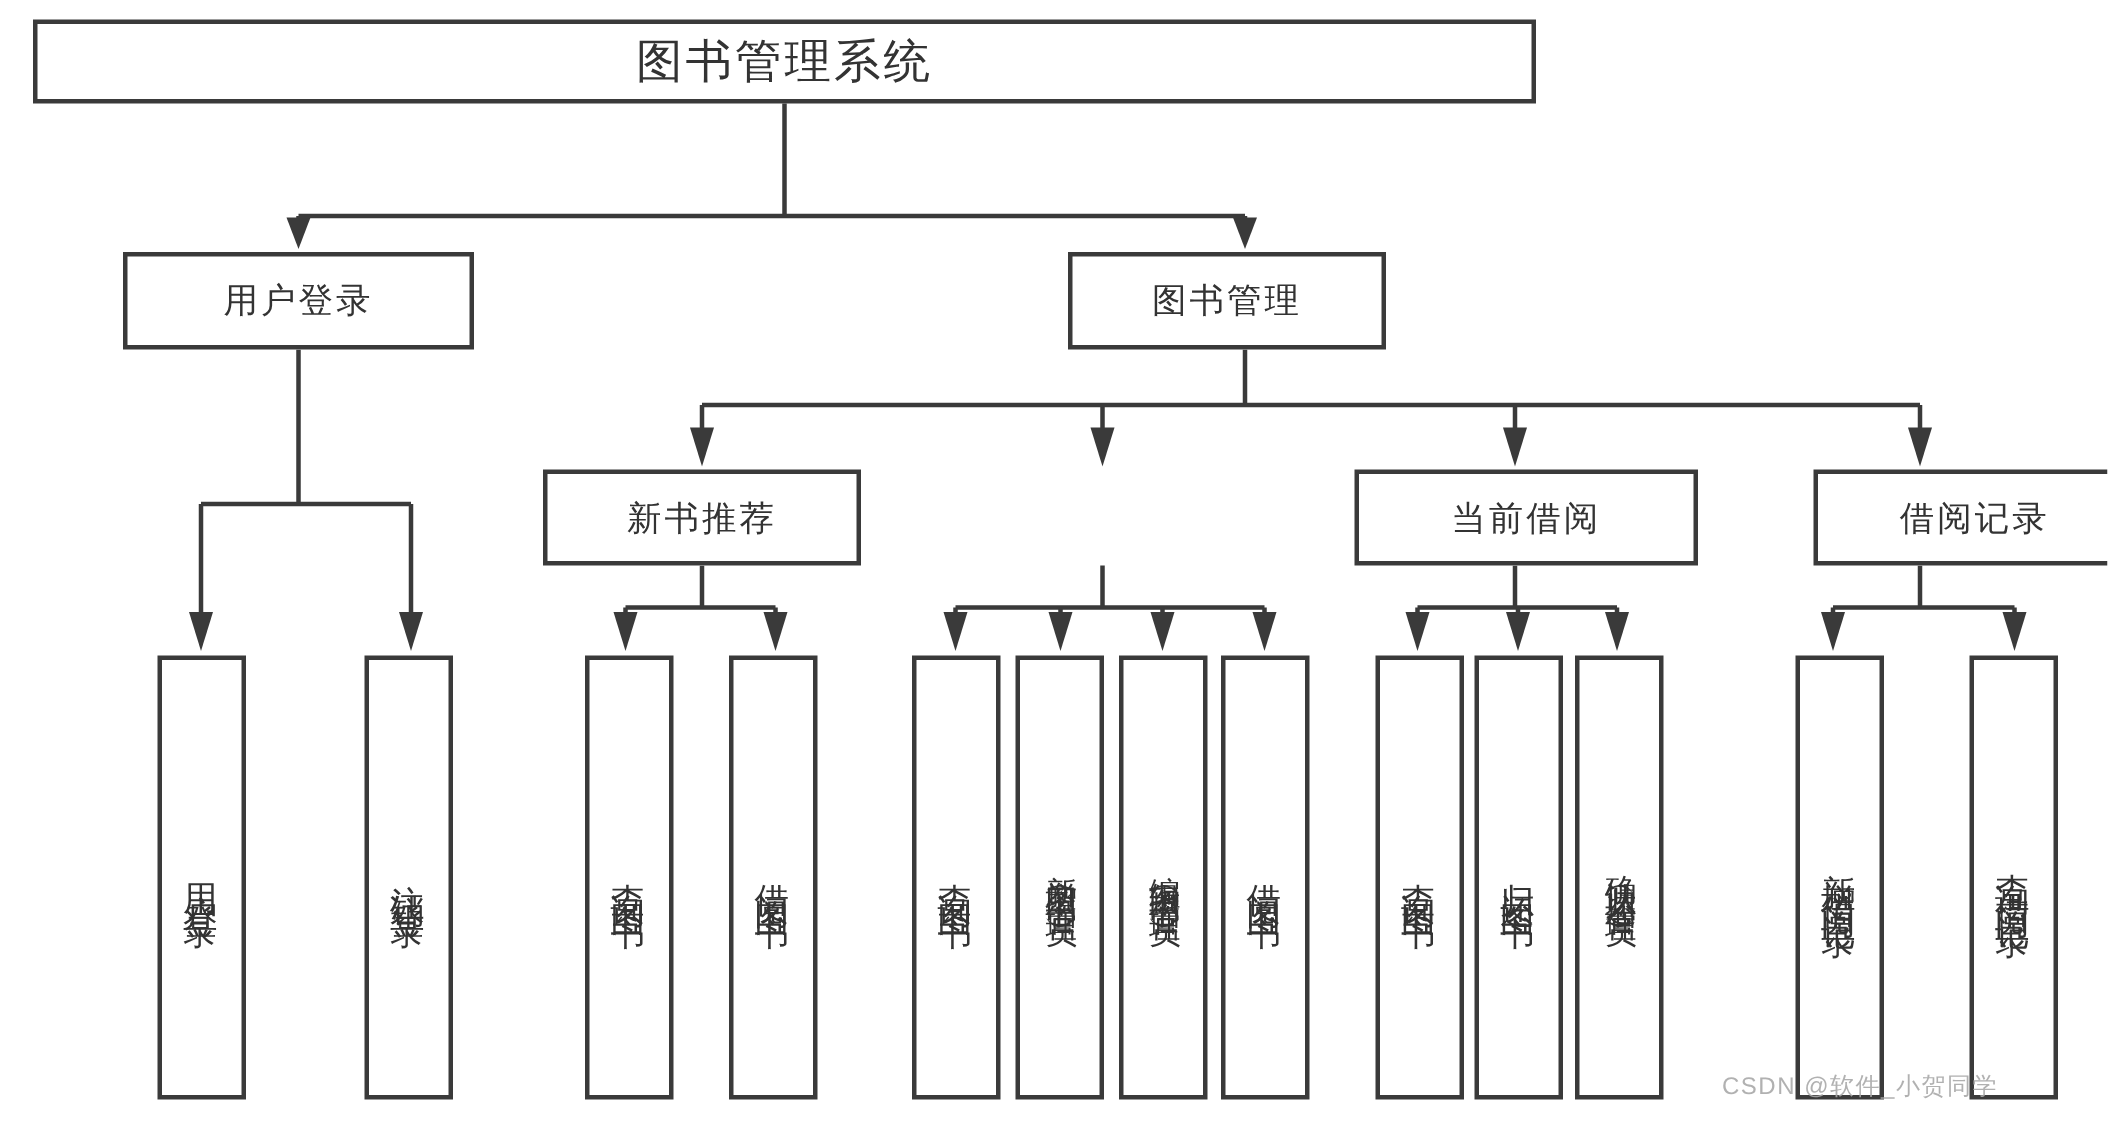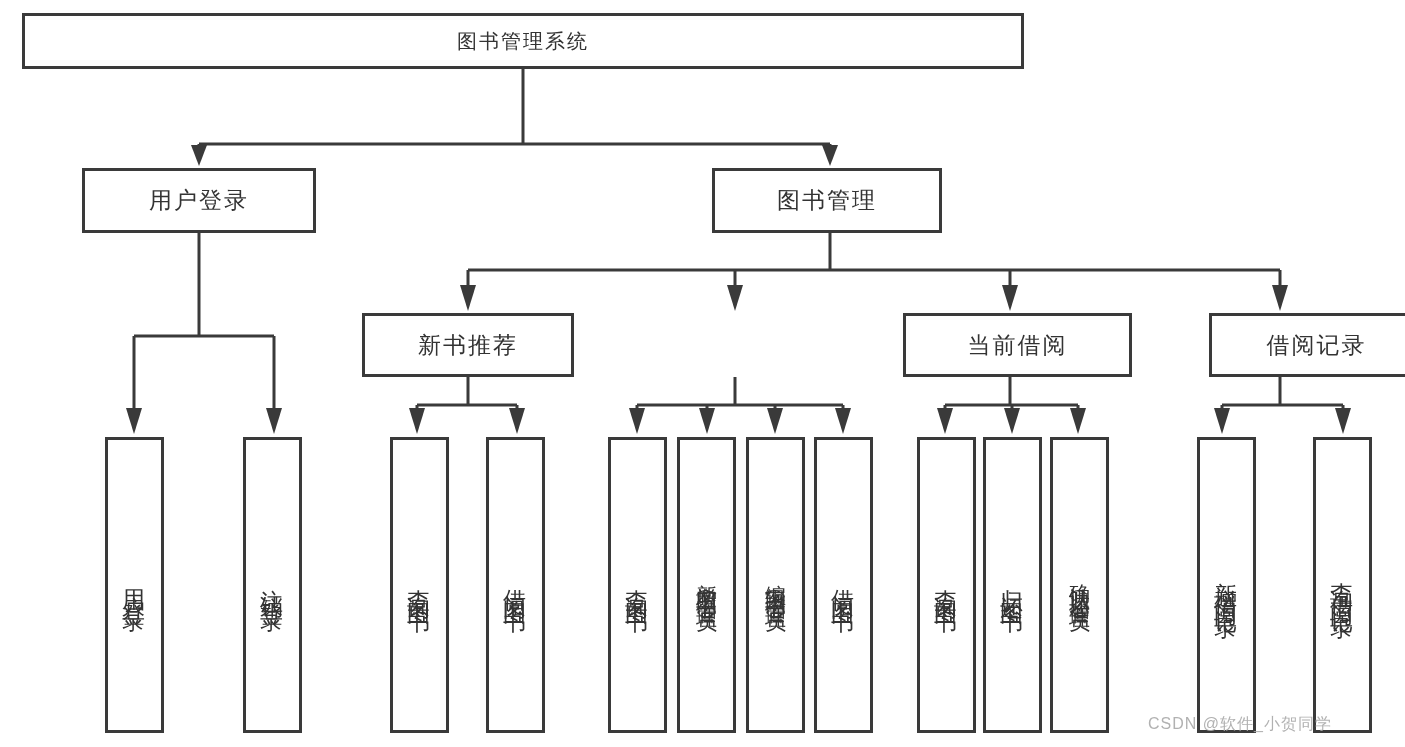--- a/index.html
+++ b/index.html
@@ -31,21 +31,21 @@
     border: 3px solid #3a3a3a;
     display: flex;
     align-items: center;
     justify-content: center;
     z-index: 2;
     font-size: 23px;
     letter-spacing: 2px;
     color: #333333;
     white-space: nowrap;
   }
-  .node.root { font-size: 20px; }
+  .node.root { font-size: 31px; }
   .leaf {
     position: absolute;
     top: 437px;
     width: 59px;
     height: 296px;
     background: #ffffff;
     border: 3px solid #3a3a3a;
     z-index: 2;
     display: flex;
     align-items: center;
@@ -120,21 +120,21 @@
     </g>
   </svg>
 
   <div class="node root" style="left:22px; top:13px; width:1002px; height:56px;">
     <span>图书管理系统</span>
   </div>
 
   <div class="node" style="left:82px; top:168px; width:234px; height:65px;">
     <span>用户登录</span>
   </div>
-  <div class="node" style="left:712px; top:168px; width:230px; height:65px;">
+  <div class="node" style="left:712px; top:168px; width:212px; height:65px;">
     <span>图书管理</span>
   </div>
 
   <div class="node" style="left:362px; top:313px; width:212px; height:64px;">
     <span>新书推荐</span>
   </div>
   <div class="node" style="left:903px; top:313px; width:229px; height:64px;">
     <span>当前借阅</span>
   </div>
   <div class="node" style="left:1172px; top:313px; width:215px; height:64px;margin-left:37px;">

